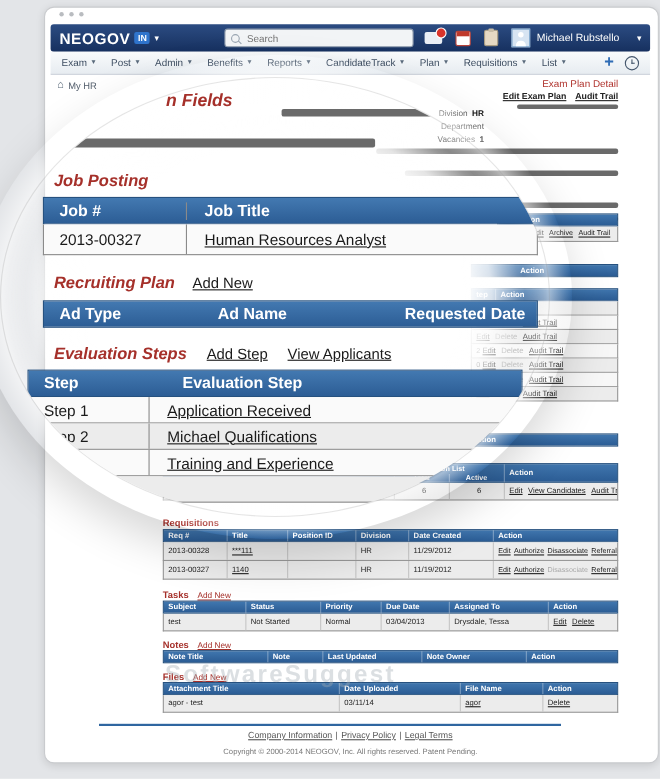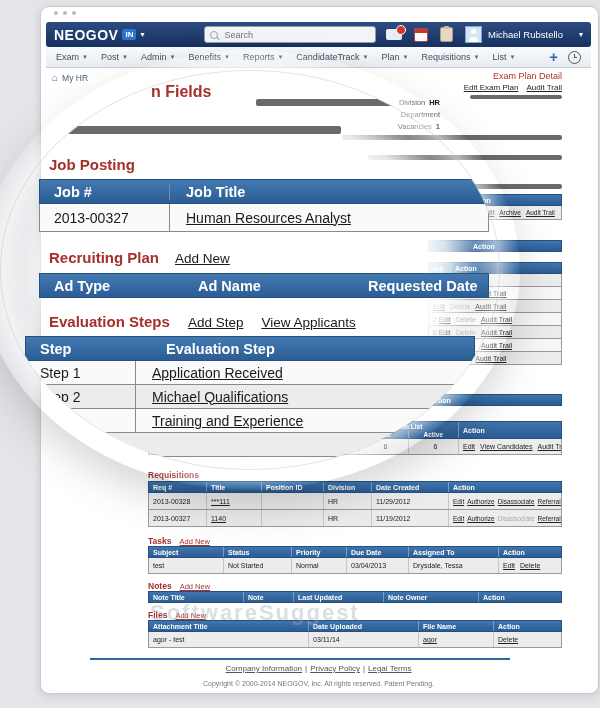--- a/index.html
+++ b/index.html
@@ -36,40 +36,40 @@
   .mb-right{margin-left:auto;display:flex;align-items:center;gap:10px;}
   .plus{font-size:15px;font-weight:bold;color:#2f6cb5;line-height:10px;}
   .clock{width:11px;height:11px;border:1.5px solid #44566c;border-radius:50%;position:relative;}
   .clock i{position:absolute;left:5px;top:2px;width:1px;height:4px;background:#44566c;}
   .clock b{position:absolute;left:5px;top:5px;width:3px;height:1px;background:#44566c;}
   
   .crumb{left:52px;top:73px;display:flex;align-items:center;gap:4px;font-size:8.5px;color:#55606e;}
   .home{font-size:10px;color:#5a6a7a;line-height:8px;}
   .ptitle{top:71px;right:38px;font-size:9px;color:#b0342e;text-align:right;}
   .plinks{top:83px;right:38px;font-size:8px;display:flex;gap:8px;}
-  .plinks span{color:#222;text-decoration:underline;font-weight:normal;}
+  .plinks span{color:#222;text-decoration:underline;font-weight:bold;}
   
   .frow{width:280px;left:160px;display:flex;justify-content:flex-end;font-size:7.5px;color:#555;}
   .frow b{color:#111;margin-left:4px;}
   .gbar{background:#6a6a6a;border-radius:2px;height:5px;}
   
   .t-head{display:flex;background:linear-gradient(#4076ae,#2b5c94);color:#fff;font-size:7px;font-weight:bold;height:12px;line-height:12px;border:1px solid #26517f;box-sizing:border-box;}
   .t-head > div{padding-left:4px;box-sizing:border-box;border-right:1px solid rgba(255,255,255,.35);overflow:hidden;white-space:nowrap;}
   .t-head > div:last-child{border-right:none;}
   .t-row{display:flex;background:#ececec;font-size:7px;color:#222;border:1px solid #999;border-top:none;box-sizing:border-box;align-items:center;}
   .t-row > div{padding-left:4px;box-sizing:border-box;border-right:1px solid #c6c6c6;overflow:hidden;white-space:nowrap;height:100%;display:flex;align-items:center;}
   .t-row > div:last-child{border-right:none;}
   .lk{text-decoration:underline;color:#222;margin-right:5px;white-space:nowrap;}
   .dis{color:#aaa;text-decoration:none;}
   .sec-h{font-size:8.5px;font-weight:bold;color:#a5302a;display:flex;gap:8px;align-items:baseline;}
   .addnew{font-size:7.5px;font-weight:normal;color:#a5302a;text-decoration:underline;}
   
   .halo{left:-20px;top:50px;width:540px;height:440px;border-radius:50%;background:radial-gradient(ellipse closest-side,rgba(255,255,255,0) 84%,rgba(255,255,255,.55) 92%,rgba(255,255,255,.12) 98%,rgba(255,255,255,0) 100%);box-shadow:0 18px 40px rgba(0,0,0,.16);z-index:5;pointer-events:none;}
   .lens{left:0;top:70px;width:500px;height:400px;border-radius:50%;overflow:hidden;z-index:6;background:radial-gradient(ellipse closest-side,#fff 0%,#fff 69%,rgba(255,255,255,.82) 79%,rgba(255,255,255,.30) 89%,rgba(255,255,255,0) 99%);border:1px solid rgba(150,150,150,.25);box-sizing:border-box;}
-  .mz-h{color:#a5302a;font-weight:bold;font-size:15px;}
+  .mz-h{color:#a5302a;font-weight:bold;font-size:15px;font-style:italic;}
   .mz-link{font-size:13.5px;color:#1a1a1a;text-decoration:underline;}
   .mz-head{display:flex;background:linear-gradient(#4379b1,#2c5d95);color:#fff;font-weight:bold;font-size:14.5px;height:25px;align-items:center;border:1px solid #26517f;box-sizing:border-box;}
   .mz-row{display:flex;background:#fafafa;border:1px solid #8a8a8a;border-top:none;font-size:14px;color:#1a1a1a;height:28px;align-items:stretch;box-sizing:border-box;}
   .mz-row.alt{background:#ececec;}
   .mz-cell1{width:130px;border-right:1px solid #8a8a8a;display:flex;align-items:center;padding-left:14px;box-sizing:border-box;flex:none;}
   .mz-cell2{display:flex;align-items:center;padding-left:16px;flex:1;}
   .mz-ulink{text-decoration:underline;color:#1a1a1a;}
   .wm{left:150px;top:600px;font-size:22px;font-weight:bold;color:rgba(160,170,178,.38);letter-spacing:2px;z-index:9;pointer-events:none;}
   .f-line{left:90px;top:658px;width:420px;height:2px;background:#2f66a0;}
   .f-links{left:40px;top:664px;width:557px;text-align:center;font-size:8px;color:#555;}

